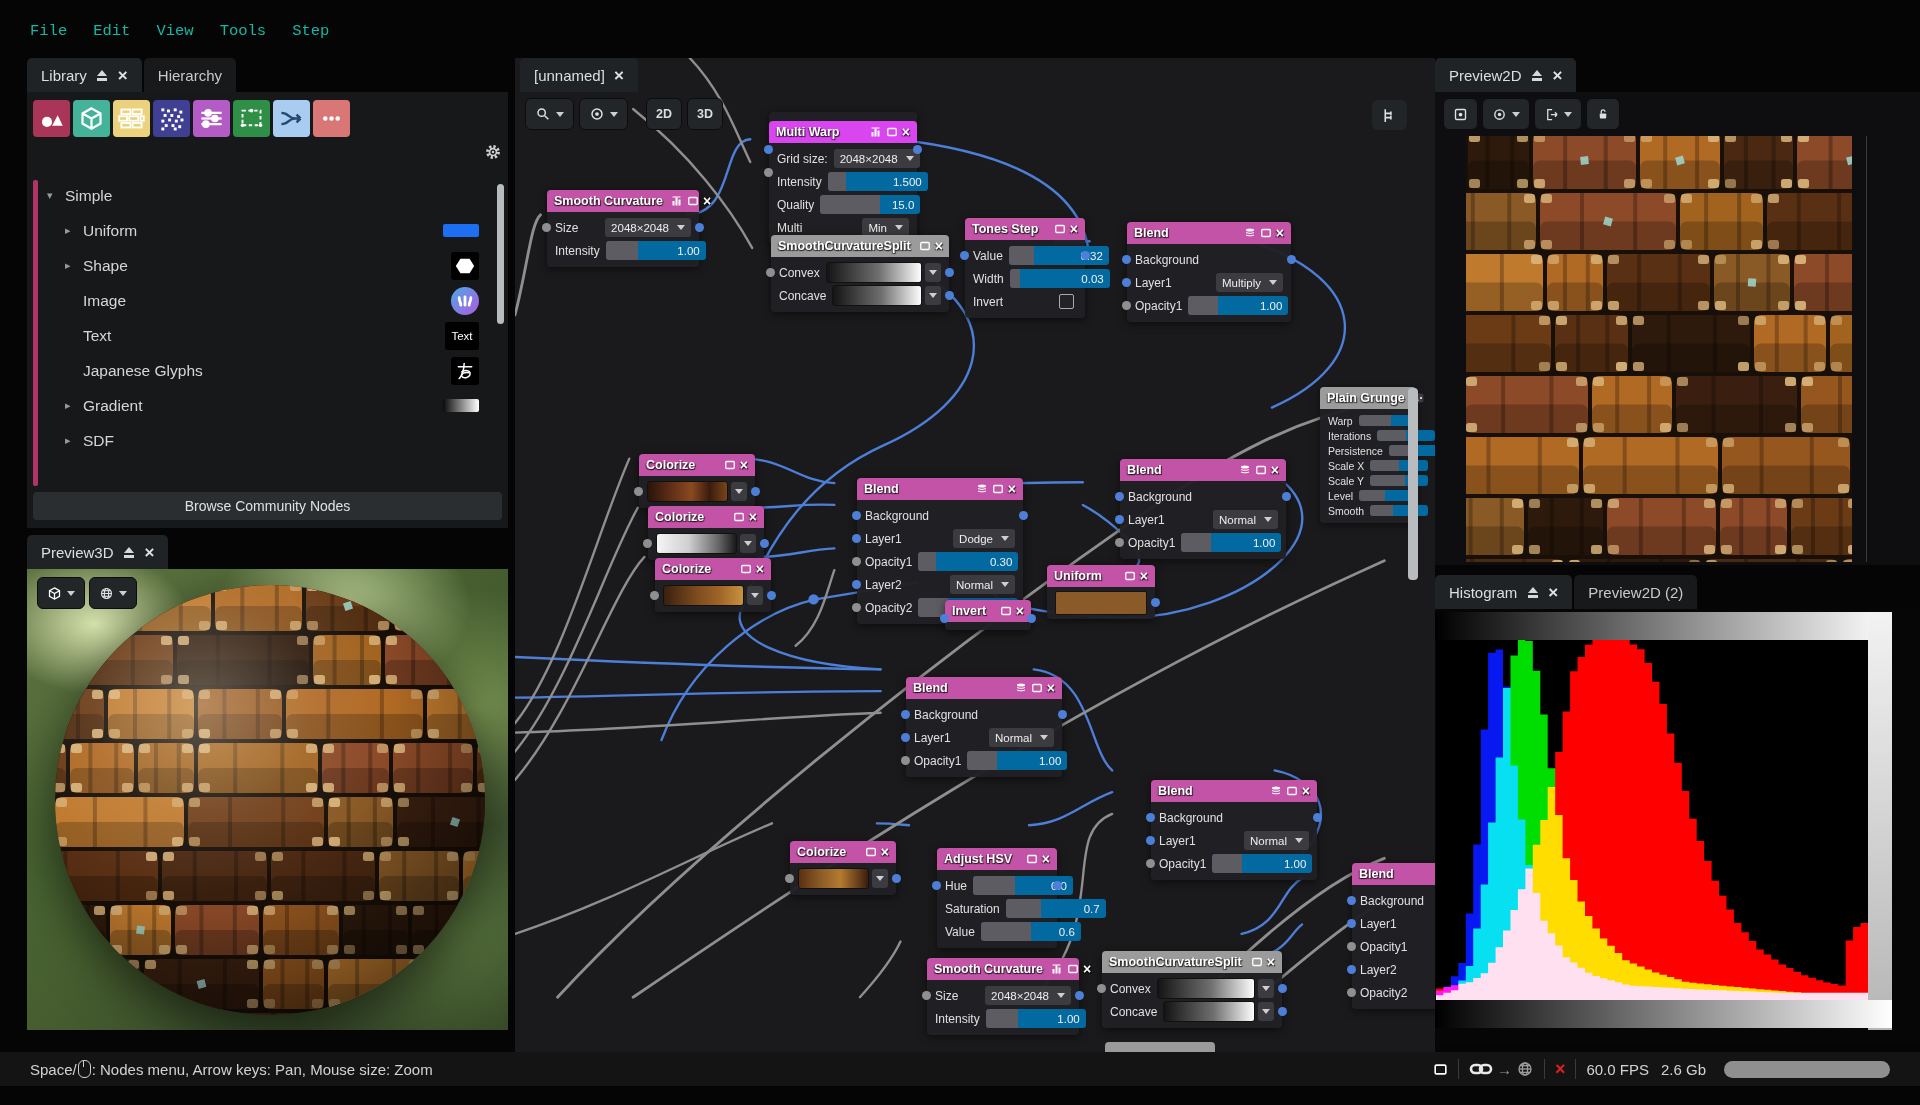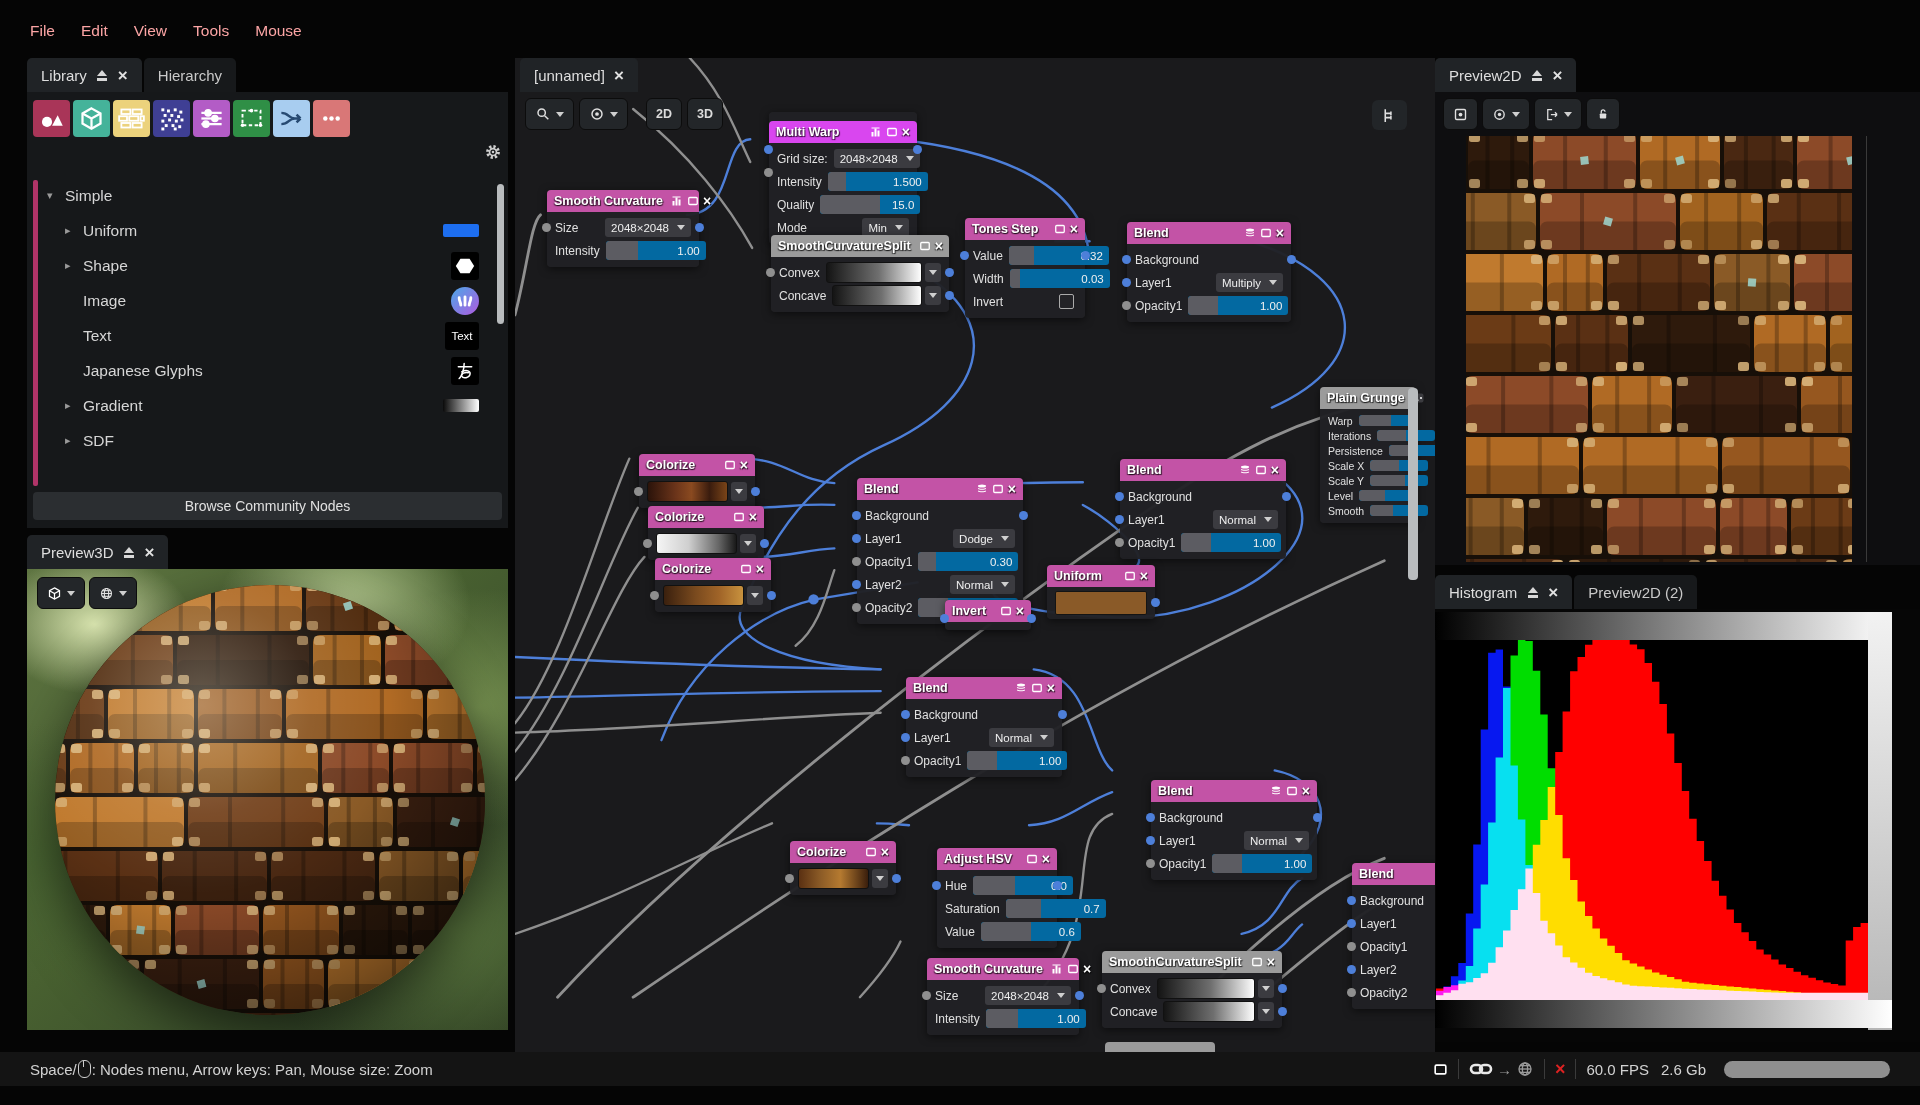--- a/index.html
+++ b/index.html
@@ -1,20 +1,20 @@
 <!DOCTYPE html>
 <html><head>
 <meta charset="utf-8">
 <style>
   html,body{margin:0;padding:0;background:#000;}
   #app{position:relative;width:1920px;height:1105px;background:#050505;overflow:hidden;
        font-family:"Liberation Sans","DejaVu Sans",sans-serif;color:#e3e3e3;-webkit-font-smoothing:antialiased;}
   .abs{position:absolute;}
   
-  #menubar{left:30px;top:22px;display:flex;gap:26px;font-size:15.5px;color:#fca5a5;}
+  #menubar{left:30px;top:22px;display:flex;gap:26px;font-size:15.5px;color:#14b8a6;font-family:Liberation Mono, monospace;}
   .menu-item{cursor:default;}
   
   .tabrow{display:flex;align-items:flex-end;gap:2px;}
   .tab{background:#202326;border-radius:5px 5px 0 0;height:34px;display:flex;align-items:center;
        gap:9px;padding:0 14px;font-size:15px;color:#dedede;}
   .tab.inactive{background:#17191b;color:#c9c9c9;}
   .eject{display:inline-block;position:relative;width:13px;height:11px;}
   .eject:before{content:"";position:absolute;left:1.5px;top:0;border-left:5px solid transparent;
        border-right:5px solid transparent;border-bottom:6px solid #d8d8d8;}
   .eject:after{content:"";position:absolute;left:1.5px;bottom:0;width:10px;height:2.5px;background:#d8d8d8;}
@@ -93,21 +93,21 @@
 </head>
 <body>
 
 <div id="app">
 
   <div id="menubar" class="abs">
       <span class="menu-item">File</span>
       <span class="menu-item">Edit</span>
       <span class="menu-item">View</span>
       <span class="menu-item">Tools</span>
-      <span class="menu-item">Mouse</span>
+      <span class="menu-item">Step</span>
     </div>
 
   <div class="abs tabrow" style="left:27px;top:58px;">
     <div class="tab">
       <span>Library</span>
       <span class="eject"></span>
       <span class="closex">×</span>
     </div>
     <div class="tab inactive">
       <span>Hierarchy</span>
@@ -843,21 +843,21 @@
             <div class="nrow">
               <span class="nlabel">Quality</span>
               <span class="nctrl">
                 <span class="slider" style="width:88px;">
                   <span class="fill" style="width:60%"></span>
                   <span>15.0</span>
                 </span>
               </span>
             </div>
             <div class="nrow">
-              <span class="nlabel">Mode</span>
+              <span class="nlabel">Multi</span>
               <span class="nctrl">
                 <span class="dropdown">
                   <span>Min</span>
                   <span class="dd-caret"></span>
                 </span>
               </span>
             </div>
           </div>
           <span class="port blue" style="left:-5px;top:33px"></span>
           <span class="port blue" style="right:-5px;top:33px"></span>

